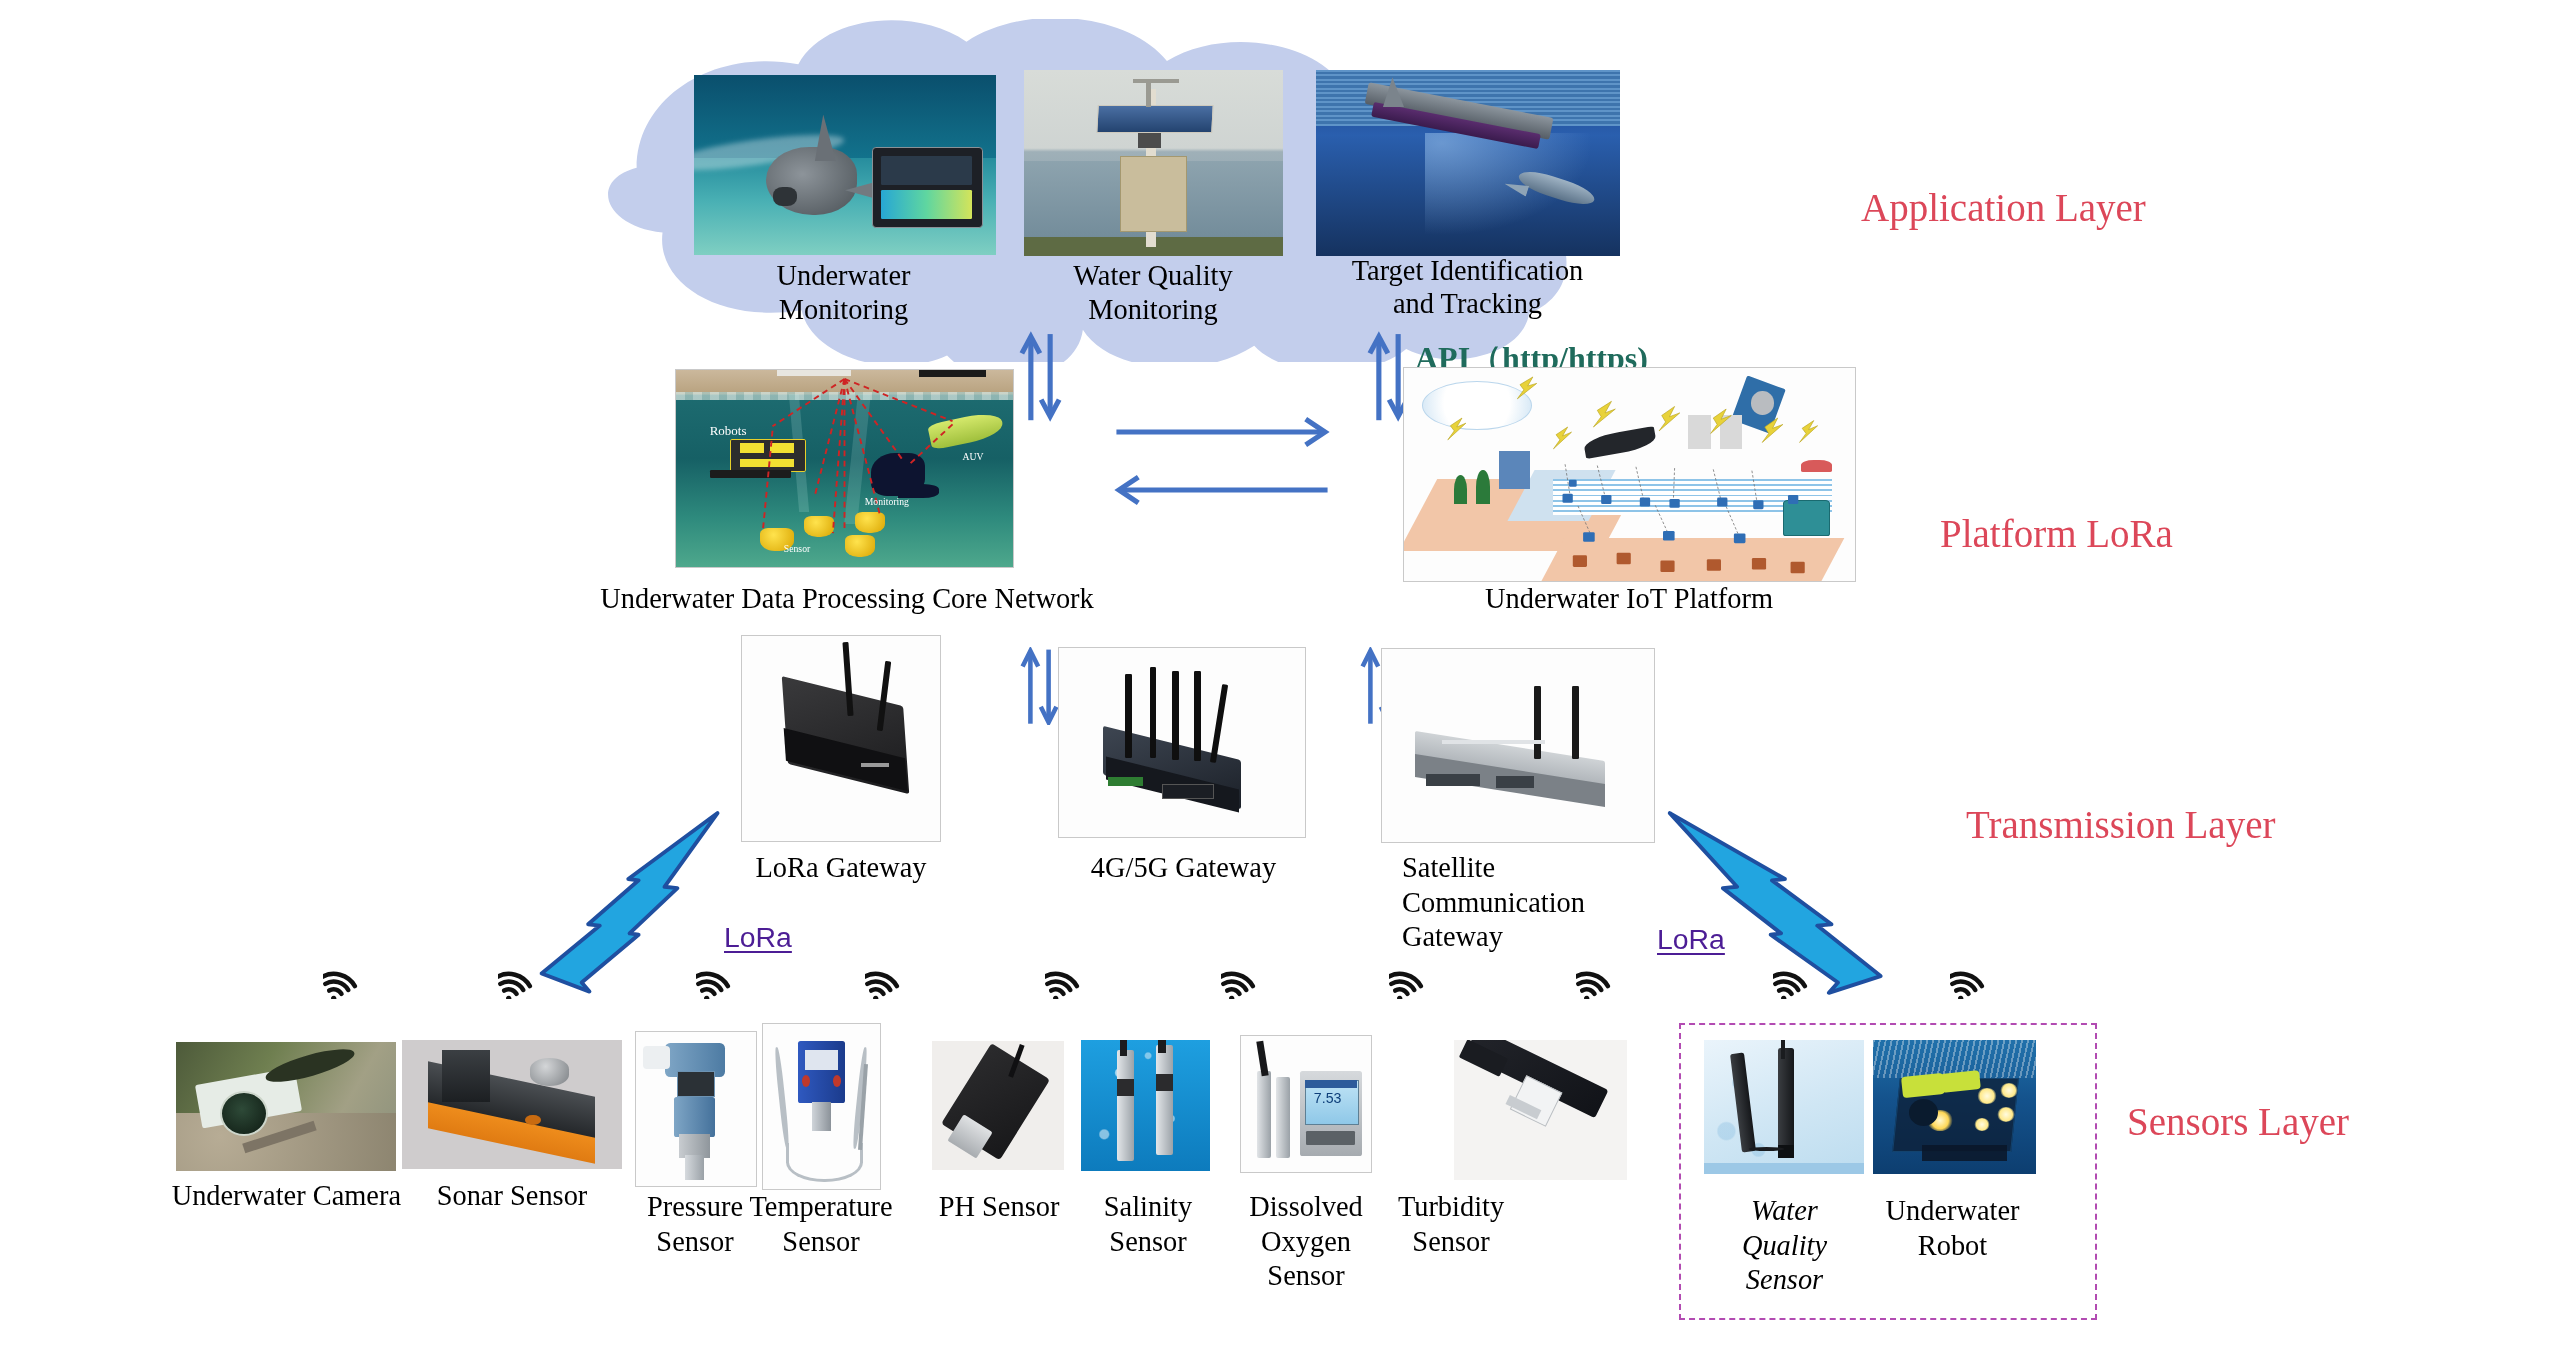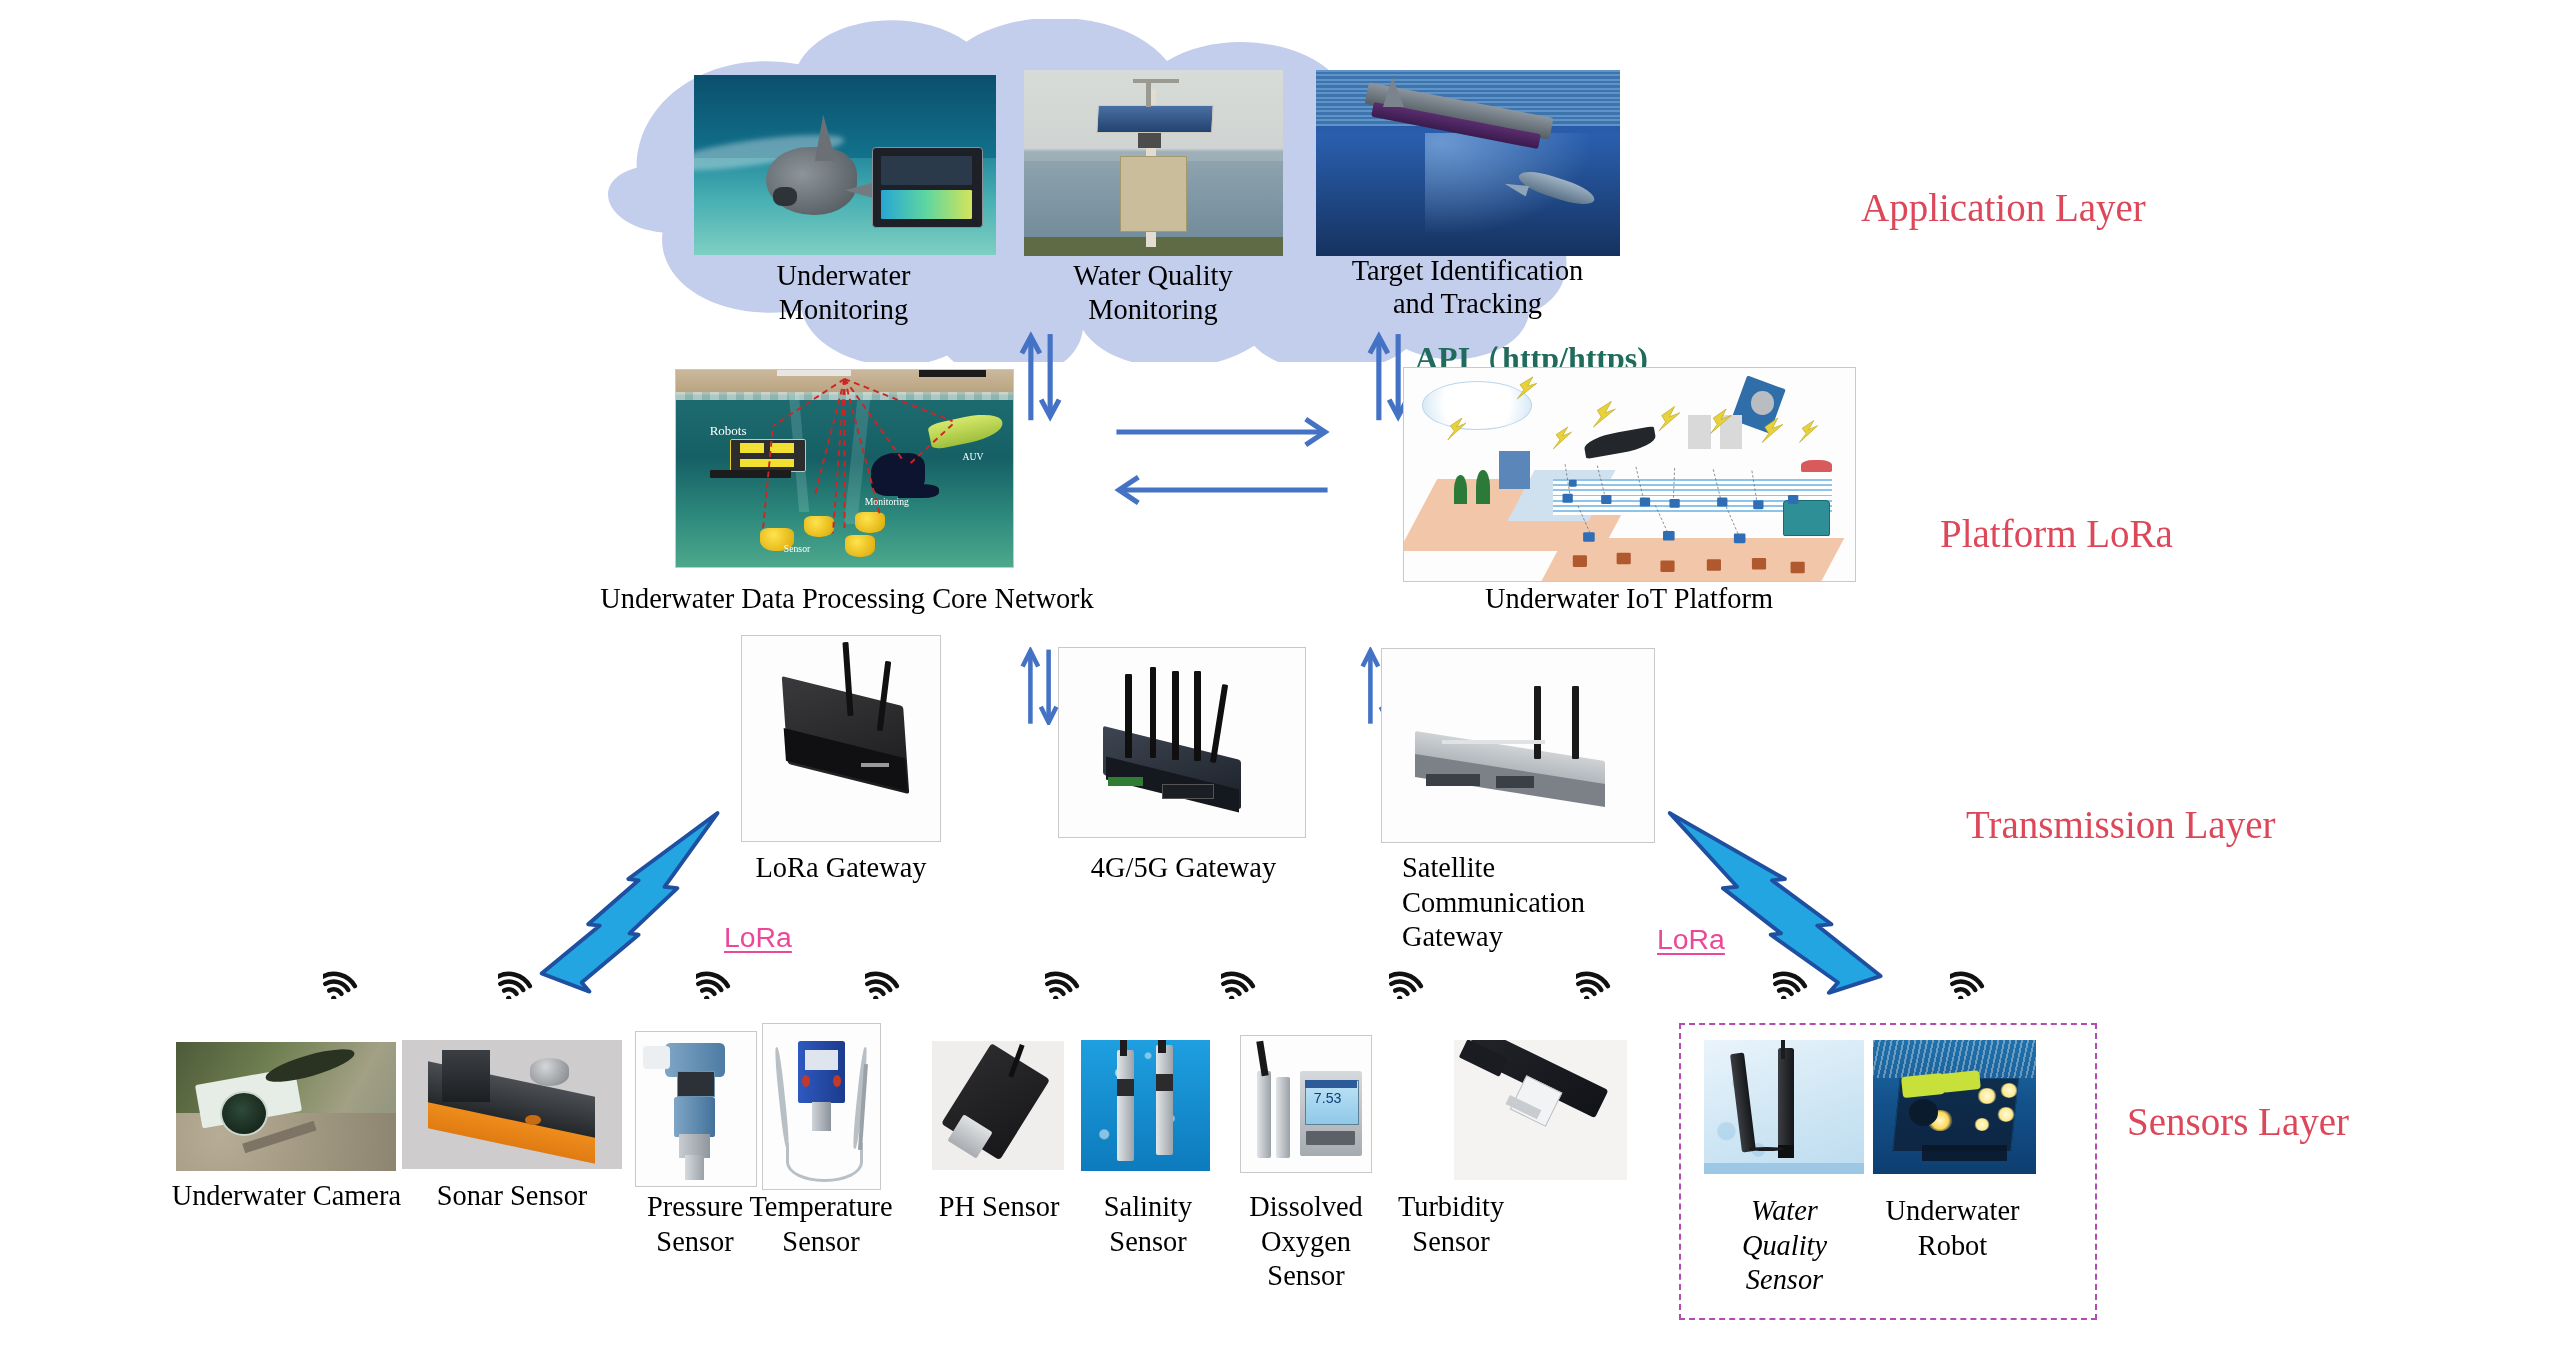--- a/index.html
+++ b/index.html
@@ -21,21 +21,21 @@
        font-family:"Liberation Serif","DejaVu Serif",serif;text-align:left;}
   .cap.c{text-align:center;}
 
   
   .layer-title{position:absolute;color:#DC4759;font-size:39px;
       font-family:"Liberation Serif","DejaVu Serif",serif;white-space:nowrap;}
 
   
   .glabel{position:absolute;color:#1F6B5C;font-size:32px;white-space:nowrap;
       font-family:"Liberation Serif","DejaVu Serif",serif;}
-  .lora{position:absolute;color:#ec4899;font-size:28.4px;white-space:nowrap;
+  .lora{position:absolute;color:#4c1d95;font-size:28.4px;white-space:nowrap;
       text-decoration:underline;text-underline-offset:3.9px;
       font-family:"Liberation Sans","DejaVu Sans",sans-serif;}
 
   
   .updown{position:absolute;}
   .updown svg{display:block}
   .harrow{position:absolute}
   .harrow svg{display:block}
 
   

